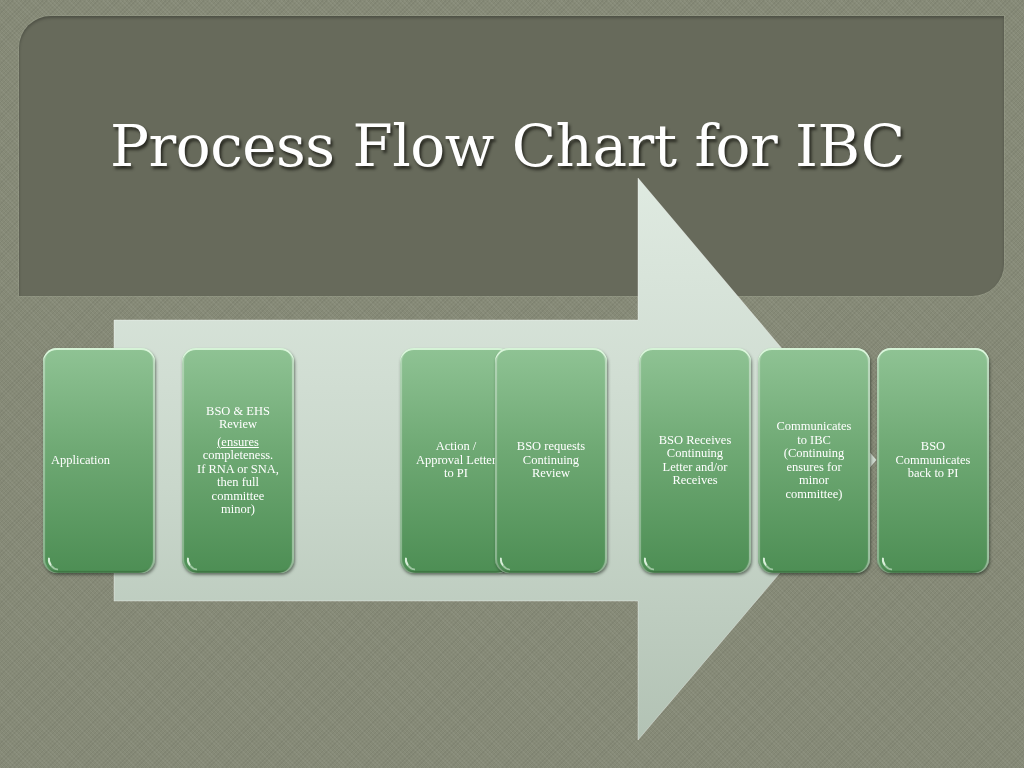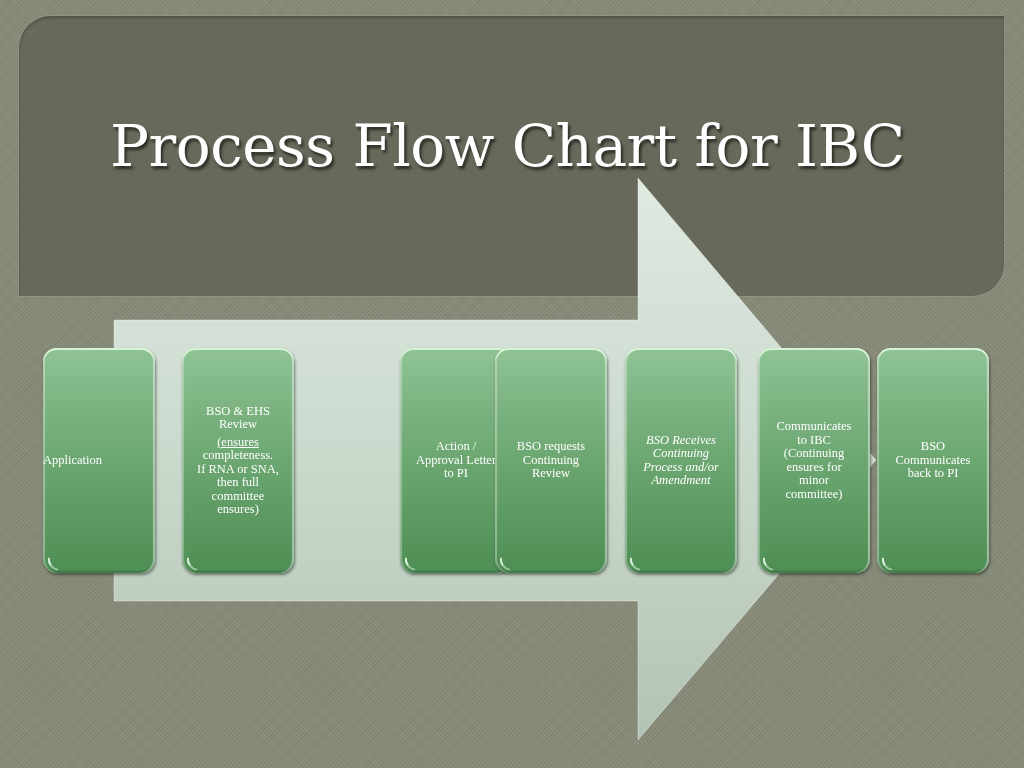--- a/index.html
+++ b/index.html
@@ -92,21 +92,21 @@
       width: 10px;
       height: 10px;
       border-bottom-left-radius: 12px;
       border-left: 2px solid rgba(240,255,240,0.85);
       border-bottom: 2px solid rgba(240,255,240,0.5);
       transform: rotate(8deg);
     }
     .step.left-align {
       align-items: flex-start;
       text-align: center;
-      padding-left: 0;
+      padding-left: 8px;
     }
     .step .line {
       display: block;
     }
     .step .para-gap {
       margin-top: 4px;
       text-decoration: underline;
     }
   </style>
 </head>
@@ -133,41 +133,41 @@
   </div>
 
   <div class="step" style="left:111px;margin-left:28px;">
     <span class="line">BSO &amp; EHS</span>
     <span class="line">Review</span>
     <span class="line para-gap">(ensures</span>
     <span class="line">completeness.</span>
     <span class="line">If RNA or SNA,</span>
     <span class="line">then full</span>
     <span class="line">committee</span>
-    <span class="line">ensures)</span>
+    <span class="line">minor)</span>
   </div>
 
 
   <div class="step" style="left:357px;">
     <span class="line">Action /</span>
     <span class="line">Approval Letter</span>
     <span class="line">to PI</span>
   </div>
 
   <div class="step" style="left:452px;">
     <span class="line">BSO requests</span>
     <span class="line">Continuing</span>
     <span class="line">Review</span>
   </div>
 
-  <div class="step" style="left:582px;font-style:italic;">
+  <div class="step" style="left:596px;">
     <span class="line">BSO Receives</span>
     <span class="line">Continuing</span>
-    <span class="line">Process and/or</span>
-    <span class="line">Amendment</span>
+    <span class="line">Letter and/or</span>
+    <span class="line">Receives</span>
   </div>
 
   <div class="step" style="left:715px;">
     <span class="line">Communicates</span>
     <span class="line">to IBC</span>
     <span class="line">(Continuing</span>
     <span class="line">ensures for</span>
     <span class="line">minor</span>
     <span class="line">committee)</span>
   </div>

